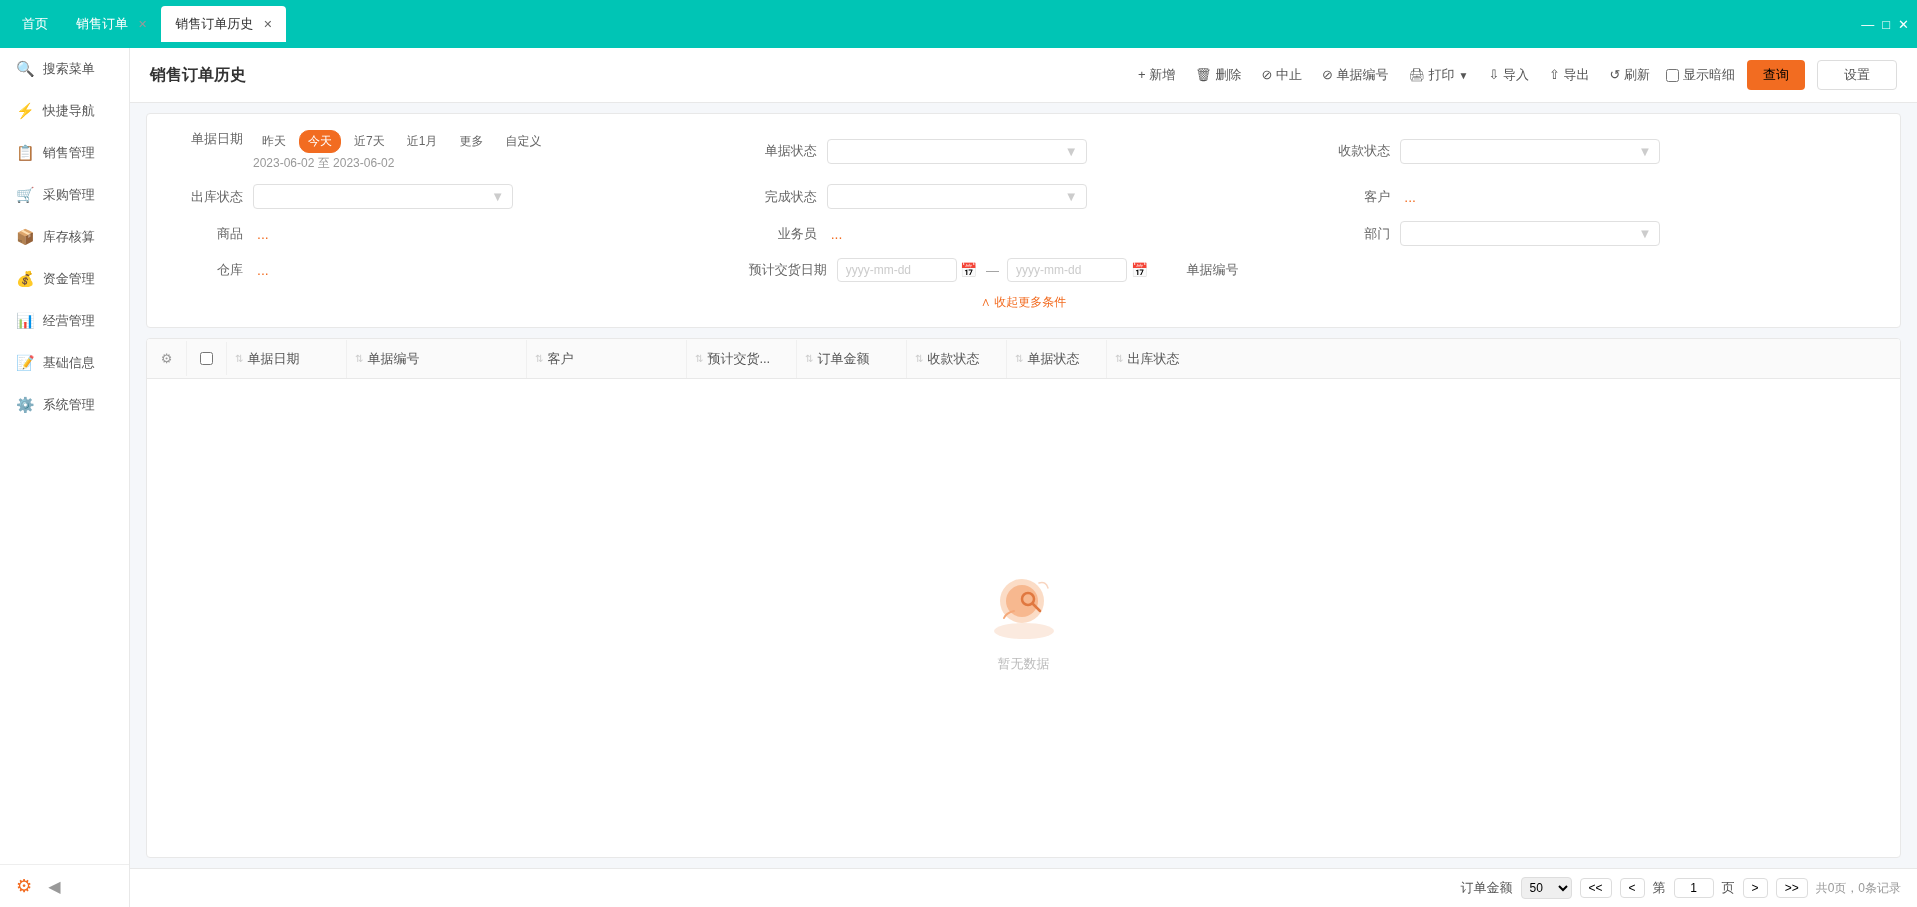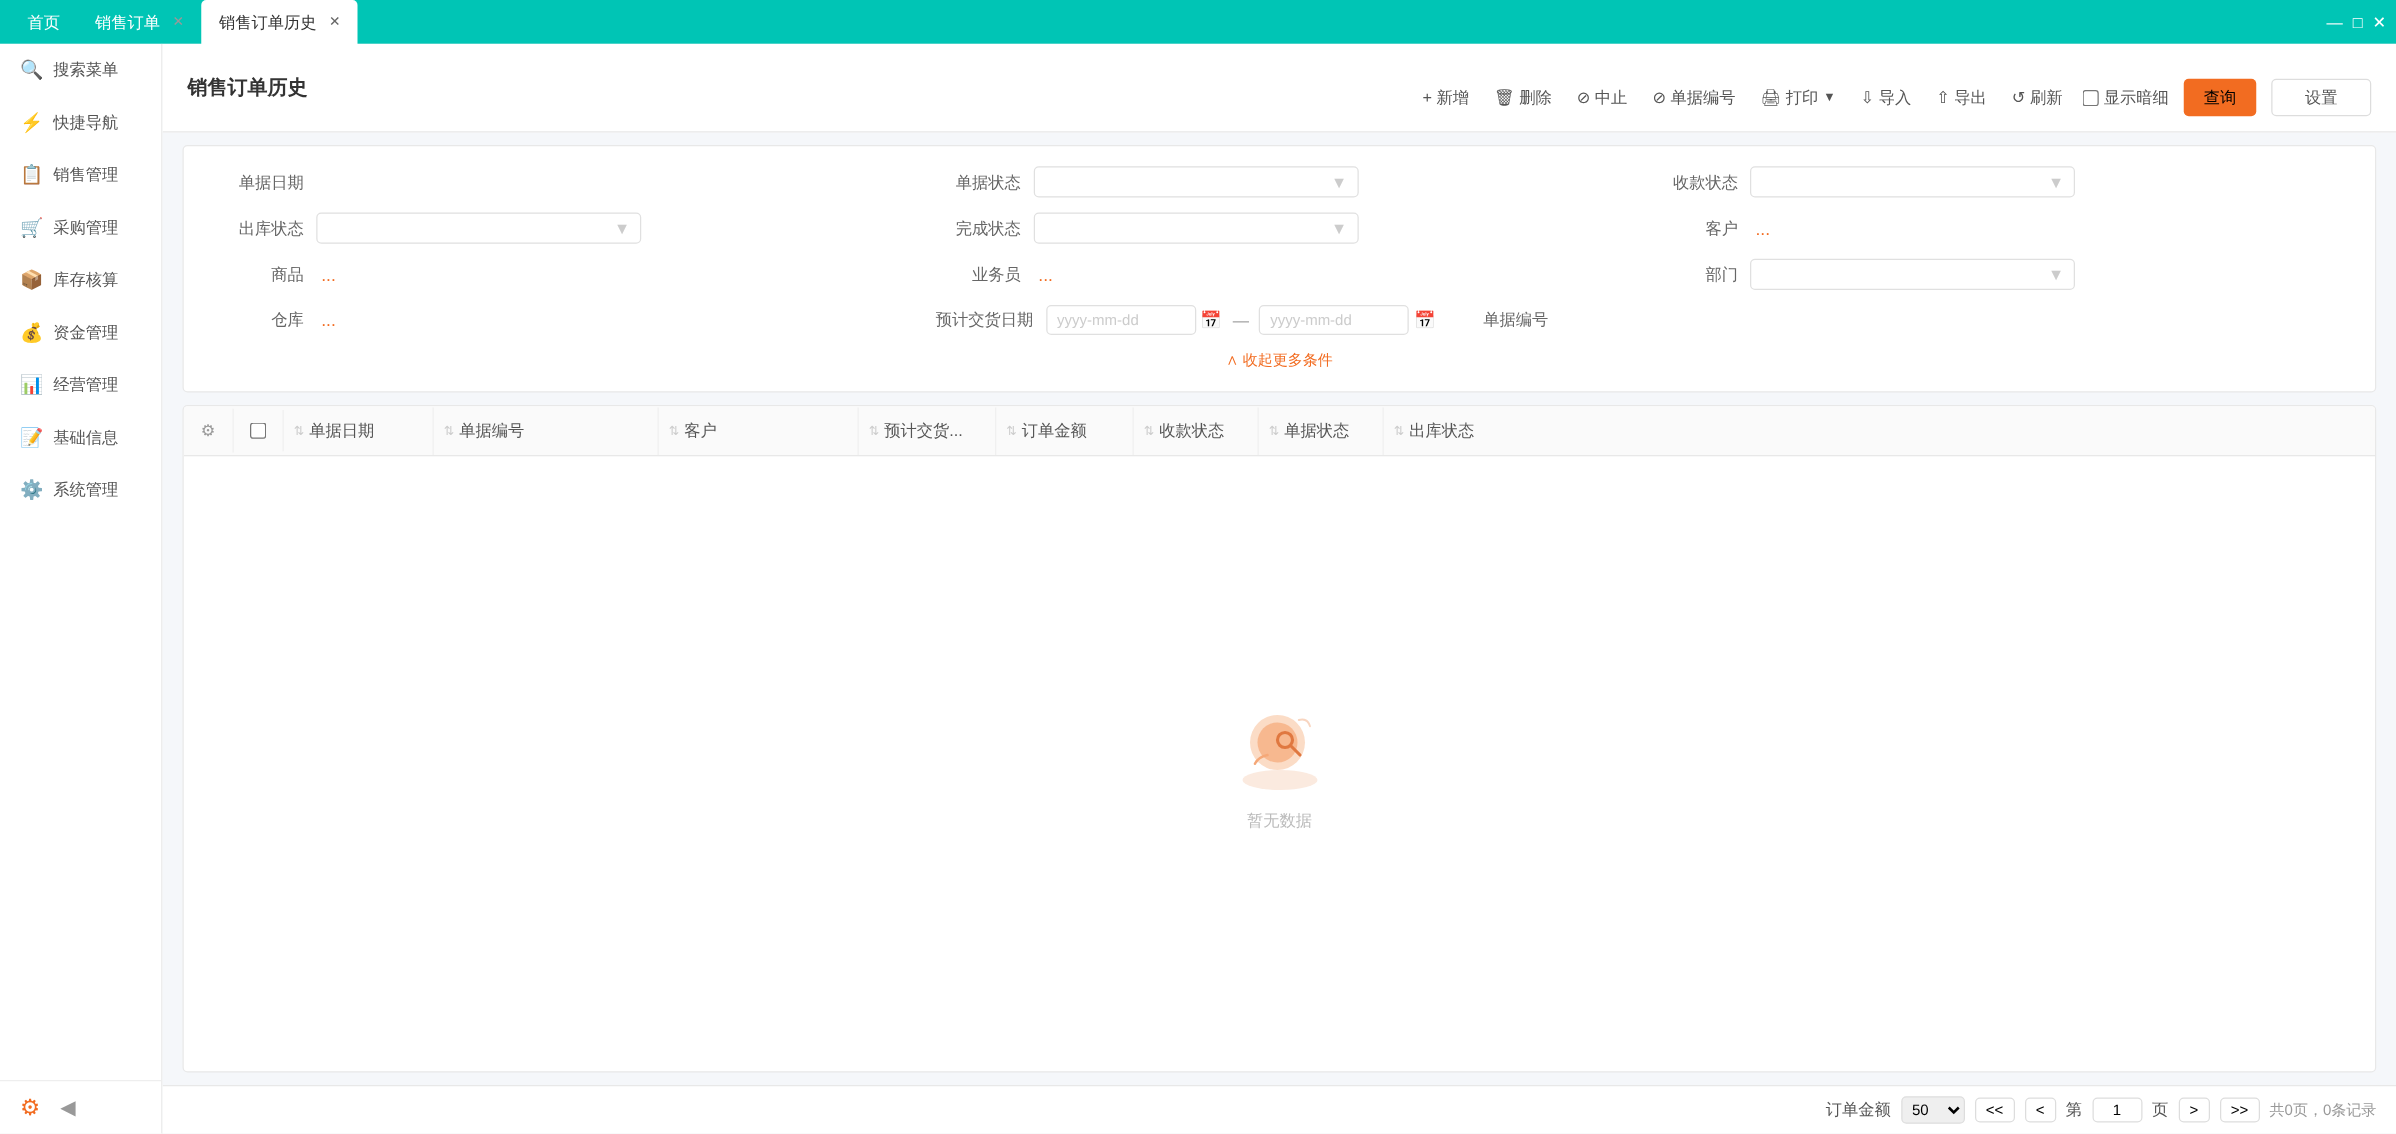--- a/index.html
+++ b/index.html
@@ -1,19 +1,19 @@
 <!DOCTYPE html>
 <html><head>
   <meta charset="utf-8">
   <style>
     * { box-sizing: border-box; margin: 0; padding: 0; }
     body { font-family: 'Microsoft YaHei', Arial, sans-serif; font-size: 13px; background: #f5f5f5; color: #333; display: flex; flex-direction: column; height: 907px; overflow: hidden; }
 
     
-    .top-bar { height: 35px; background: #00c5b5; display: flex; align-items: center; padding: 0 8px; gap: 0; flex-shrink: 0; }
+    .top-bar { height: 48px; background: #00c5b5; display: flex; align-items: center; padding: 0 8px; gap: 0; flex-shrink: 0; }
     .tab-item { height: 36px; display: flex; align-items: center; padding: 0 14px; font-size: 13px; color: #fff; cursor: pointer; gap: 6px; position: relative; }
     .tab-item.active { background: #fff; color: #333; border-radius: 4px 4px 0 0; }
     .tab-item .tab-close { font-size: 11px; color: #999; cursor: pointer; margin-left: 4px; }
     .tab-item.active .tab-close { color: #666; }
     .top-bar-spacer { flex: 1; }
     .top-bar-actions { display: flex; align-items: center; gap: 8px; color: #fff; font-size: 13px; }
     .top-bar-actions span { cursor: pointer; }
 
     
     .main-layout { display: flex; flex: 1; overflow: hidden; }
@@ -23,21 +23,21 @@
     .sidebar-item { display: flex; align-items: center; gap: 8px; padding: 12px 16px; cursor: pointer; font-size: 13px; color: #555; }
     .sidebar-item .icon { font-size: 15px; }
     .sidebar-bottom { margin-top: auto; display: flex; align-items: center; padding: 10px 16px; gap: 16px; border-top: 1px solid #eee; }
 
     
     .content { flex: 1; overflow-y: auto; background: #f5f7fa; display: flex; flex-direction: column; }
 
     
     .page-header { background: #fff; padding: 12px 20px; border-bottom: 1px solid #e8e8e8; display: flex; align-items: center; justify-content: space-between; flex-shrink: 0; }
     .page-title { font-size: 16px; font-weight: bold; color: #333; }
-    .toolbar { display: flex; align-items: center; gap: 12px; margin-top: 16px; }
+    .toolbar { display: flex; align-items: center; gap: 12px; }
     .toolbar-btn { display: flex; align-items: center; gap: 4px; font-size: 13px; color: #555; cursor: pointer; padding: 0 4px; }
     .query-btn { background: #f26c21; color: #000000; border: none; border-radius: 4px; padding: 6px 16px; cursor: pointer; font-size: 13px; }
     .setting-btn { background: #fff; color: #555; border: 1px solid #ddd; border-radius: 4px; padding: 5px 26px; cursor: pointer; font-size: 13px; }
     .checkbox-label { display: flex; align-items: center; gap: 4px; font-size: 13px; color: #555; cursor: pointer; }
 
     
     .filter-section { background: #fff; margin: 10px 16px 0 16px; border-radius: 4px; padding: 16px; border: 1px solid #e8e8e8; flex-shrink: 0; }
     .filter-row { display: flex; align-items: center; margin-bottom: 12px; gap: 0; }
     .filter-row:last-child { margin-bottom: 0; }
     .filter-label { width: 90px; color: #666; font-size: 13px; text-align: right; padding-right: 10px; flex-shrink: 0; }
@@ -186,20 +186,31 @@
         <button class="query-btn">查询</button>
         <button class="setting-btn">设置</button>
       </div>
     </div>
 
     <div class="filter-section">
 
       <div class="filter-row">
         <div style="flex:1;display:flex;align-items:flex-start;">
           <span class="filter-label">单据日期</span>
+          <div style="display:flex;flex-direction:column;">
+            <div style="display:flex;align-items:center;gap:4px;">
+              <span class="date-tag">昨天</span>
+              <span class="date-tag active">今天</span>
+              <span class="date-tag">近7天</span>
+              <span class="date-tag">近1月</span>
+              <span class="date-tag">更多</span>
+              <span class="date-tag">自定义</span>
+            </div>
+            <div class="date-range">2023-06-02 至 2023-06-02</div>
+          </div>
         </div>
         <div style="flex:1;display:flex;align-items:center;">
           <span class="filter-label">单据状态</span>
           <div class="filter-select filter-select-wide">
             <span></span>
             <span style="color:#ccc;">▼</span>
           </div>
         </div>
         <div style="flex:1;display:flex;align-items:center;">
           <span class="filter-label">收款状态</span>

